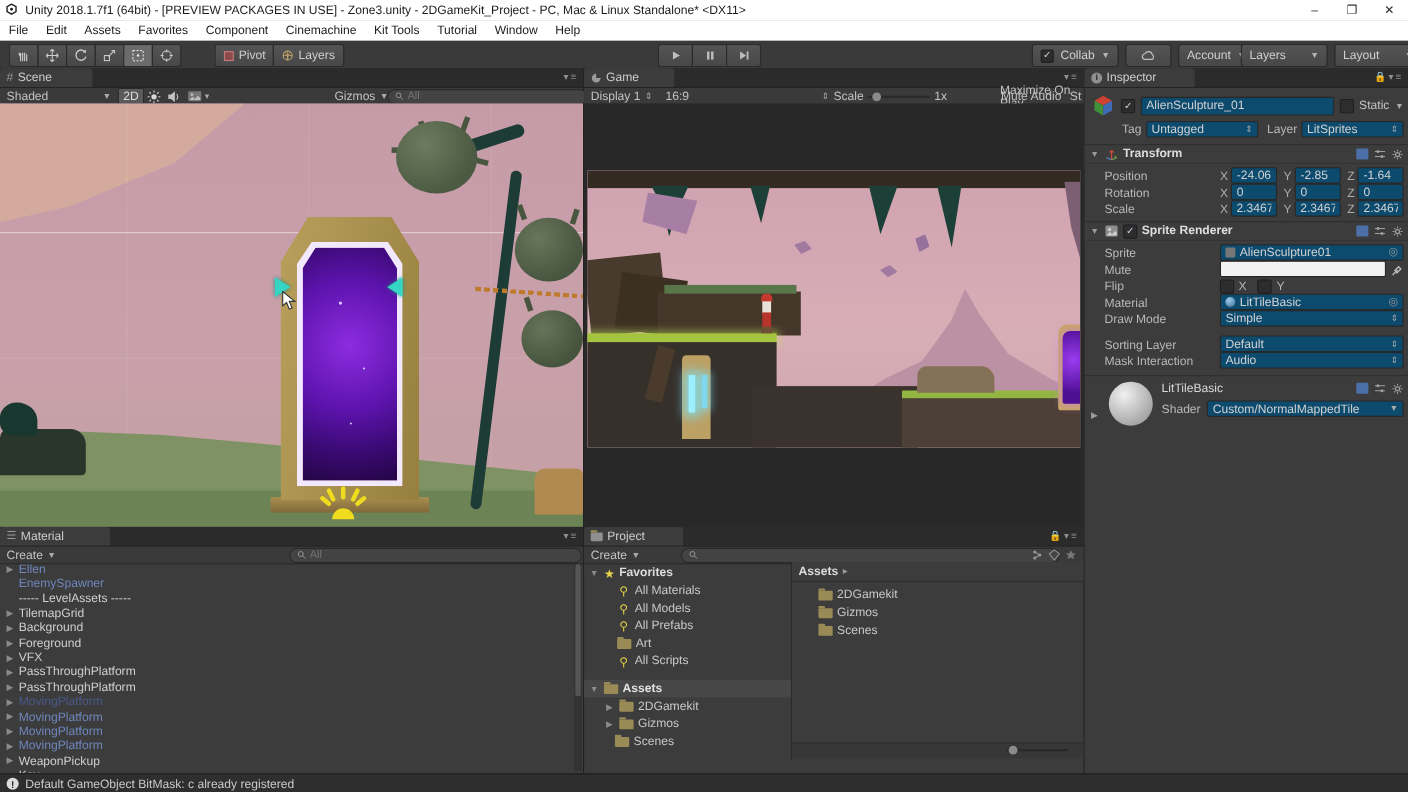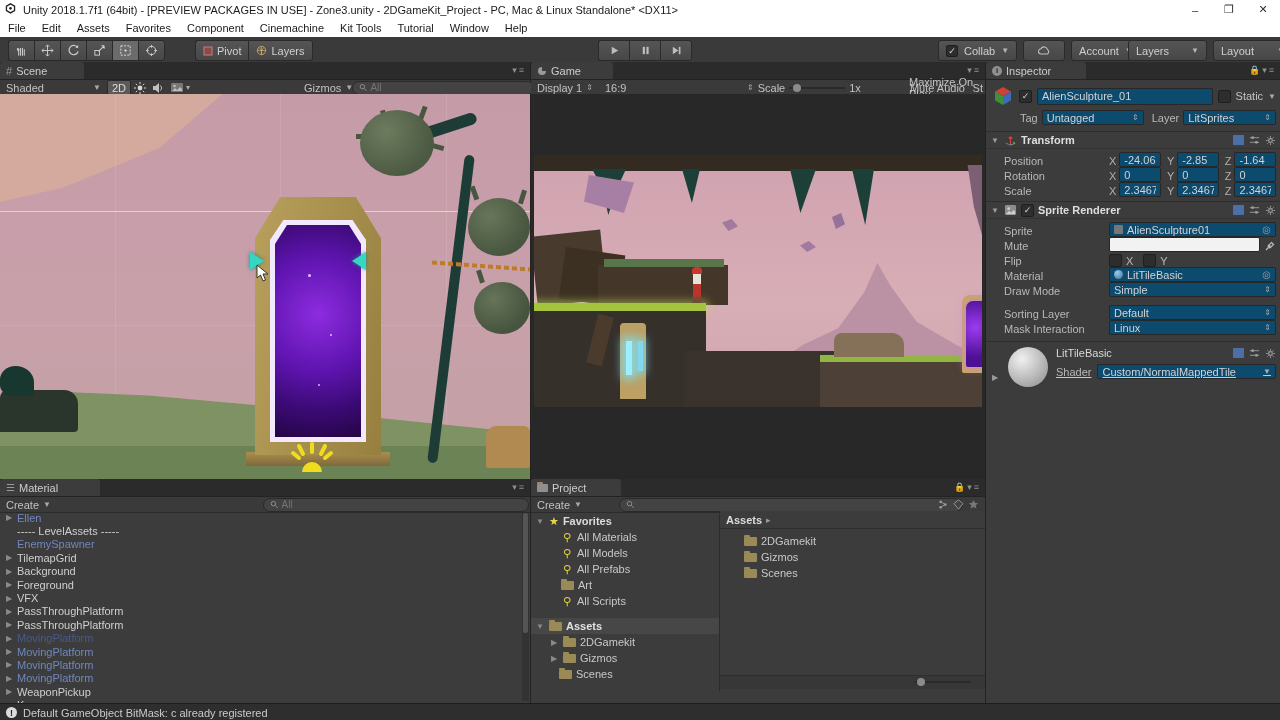--- a/index.html
+++ b/index.html
@@ -433,25 +433,25 @@
         <input readonly="" placeholder="All" style="">
       </div>
     </div>
     <div class="abs viewport" style="left:0;top:32px;width:522px;height:192px;">
       <div class="hrow">
           <span class="tri">▶</span>
           <span class="c-blue">Ellen</span>
         </div>
       <div class="hrow">
           <span class="tri"></span>
+          <span class="c-blue">EnemySpawner</span>
+        </div>
+      <div class="hrow">
+          <span class="tri"></span>
           <span class="c-white">----- LevelAssets -----</span>
-        </div>
-      <div class="hrow">
-          <span class="tri"></span>
-          <span class="c-blue">EnemySpawner</span>
         </div>
       <div class="hrow">
           <span class="tri">▶</span>
           <span class="c-white">TilemapGrid</span>
         </div>
       <div class="hrow">
           <span class="tri">▶</span>
           <span class="c-white">Background</span>
         </div>
       <div class="hrow">
@@ -779,21 +779,21 @@
     <div class="irow" style="margin-top:8px;">
       <span class="ilabel">Sorting Layer</span>
       <div class="ifield" style="flex:1;justify-content:space-between">
         <span>Default</span>
           <span class="car">⇕</span>
       </div>
     </div>
     <div class="irow" style="margin-bottom:6px;">
       <span class="ilabel">Mask Interaction</span>
       <div class="ifield" style="flex:1;justify-content:space-between">
-        <span>Linux</span>
+        <span>Audio</span>
           <span class="car">⇕</span>
       </div>
     </div>
 
     <div style="border-top:1px solid #2e2e2e;padding:5px 4px 6px 4px;display:flex;gap:8px;">
       <span class="foldtri" style="margin-top:26px;">▶</span>
       <div style="width:40px;height:40px;border-radius:50%;background:radial-gradient(circle at 35% 30%,#f0f0f0,#b9b9b9 55%,#8a8a8a);"></div>
       <div style="flex:1;">
         <div style="display:flex;align-items:center;">
           <span style="color:#d8d8d8">LitTileBasic</span>
@@ -803,21 +803,21 @@
                 <path d="M1 2.5h10M1 7.5h10" stroke="#9f9f9f"></path>
                 <circle cx="4" cy="2.5" r="1.5" fill="#9f9f9f"></circle>
                 <circle cx="8" cy="7.5" r="1.5" fill="#9f9f9f"></circle>
               </svg>
             <svg width="11" height="11" viewBox="0 0 12 12">
                 <circle cx="6" cy="6" r="2" fill="none" stroke="#9f9f9f" stroke-width="1.2"></circle>
                 <path d="M6 1v2M6 9v2M1 6h2M9 6h2M2.5 2.5l1.4 1.4M8.1 8.1l1.4 1.4M9.5 2.5L8.1 3.9M3.9 8.1L2.5 9.5" stroke="#9f9f9f"></path>
               </svg>
           </div>
         </div>
-        <div style="display:flex;align-items:center;gap:6px;margin-top:5px;text-decoration:underline;">
+        <div style="display:flex;align-items:center;gap:6px;margin-top:5px;">
           <span style="color:#b8b8b8">Shader</span>
           <div class="ifield" style="flex:1;justify-content:space-between">
             <span>Custom/NormalMappedTile</span>
               <span class="car">▼</span>
           </div>
         </div>
       </div>
     </div>
 
   </div>

